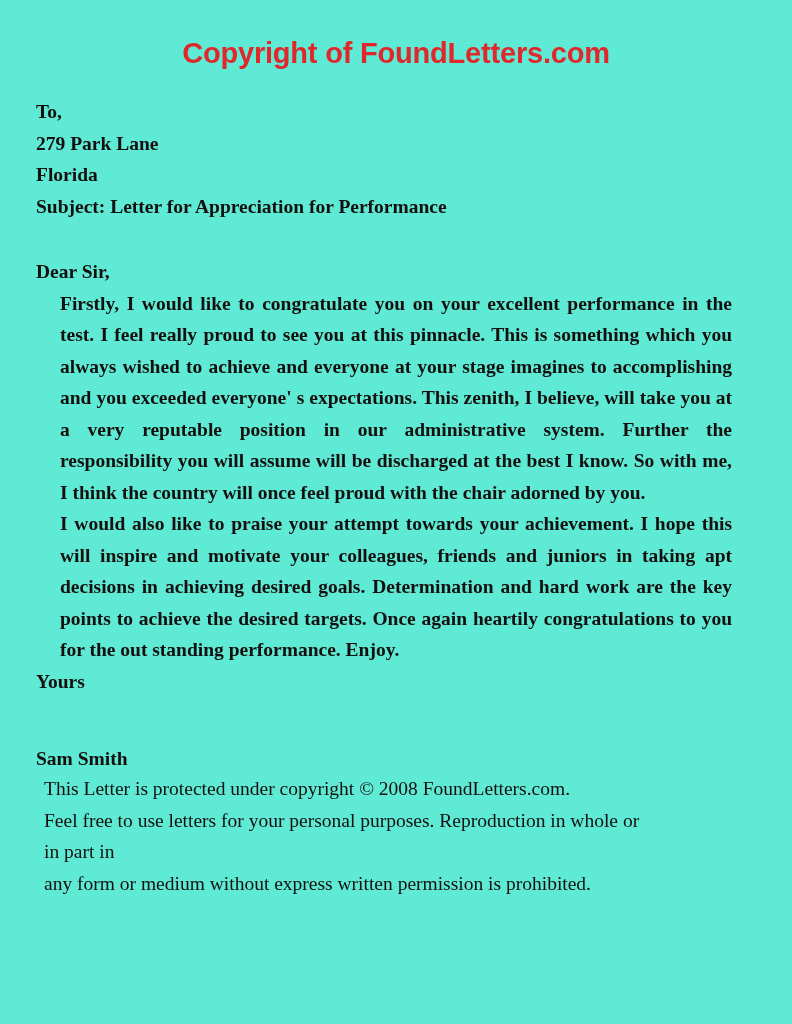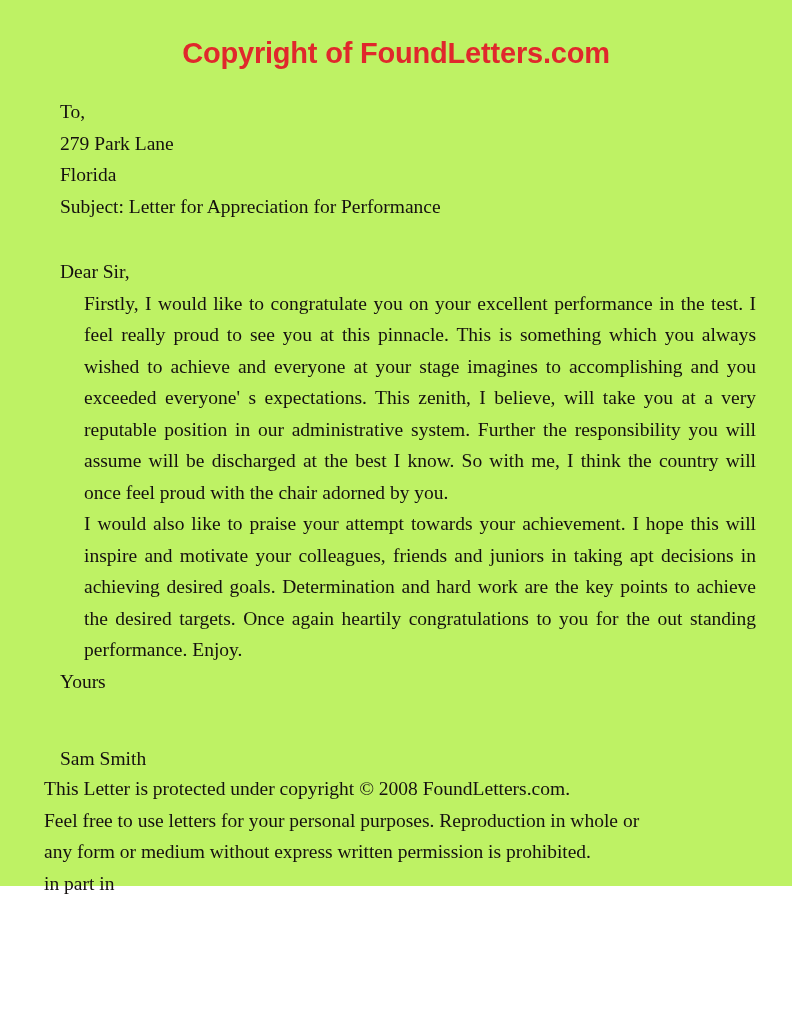--- a/index.html
+++ b/index.html
@@ -11,22 +11,22 @@
   body {
     width: 792px;
     height: 1024px;
     overflow: hidden;
     font-family: "Liberation Serif", "DejaVu Serif", serif;
     color: #15100f;
   }
   .page {
     position: relative;
     width: 792px;
-    height: 886px;
-    background: #bef264;
+    height: 1024px;
+    background: #5eead4;
     box-sizing: border-box;
   }
 
   
   .site-header {
     position: absolute;
     left: 0;
     top: 38px;
     width: 792px;
     text-align: center;
@@ -38,23 +38,24 @@
     font-size: 29px;
     letter-spacing: -0.2px;
     color: #e0282c;
     line-height: 1.05;
     white-space: nowrap;
   }
 
   
   .letter {
     position: absolute;
-    left: 60px;
+    left: 36px;
     top: 96px;
     width: 696px;
+    font-weight: bold;
   }
 
   .addr-line,
   .subject-line,
   .salutation,
   .sign-off,
   .signature,
   .plain-line,
   .para {
     font-size: 19.5px;
@@ -134,17 +135,17 @@
 
     <div class="gap-lg"></div>
 
     <div class="signature">Sam Smith</div>
 
   </div>
 
   <div class="footer-notice">
     <p class="notice-line">This Letter is protected under copyright © 2008 FoundLetters.com.</p>
     <p class="notice-line">Feel free to use letters for your personal purposes. Reproduction in whole or</p>
+    <p class="notice-line">in part in</p>
     <p class="notice-line">any form or medium without express written permission is prohibited.</p>
-    <p class="notice-line">in part in</p>
   </div>
 
 </div>
 
 </body></html>

